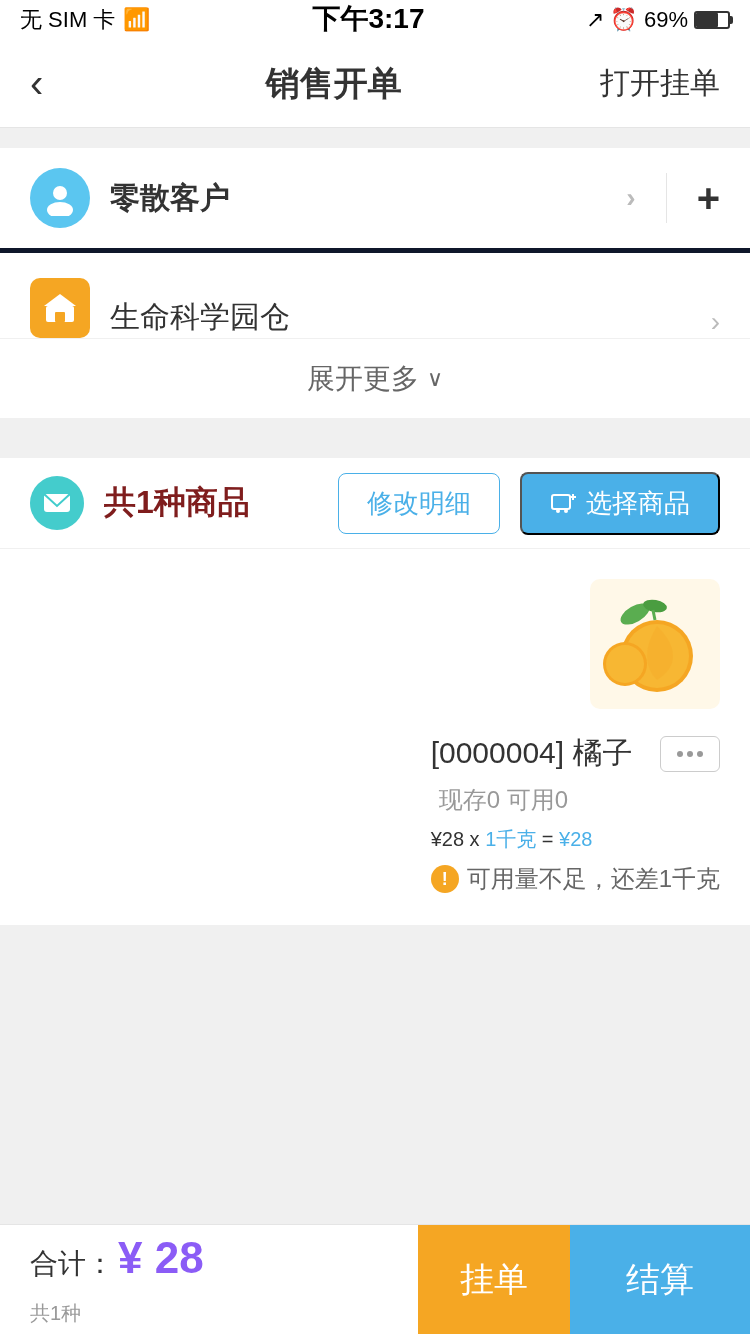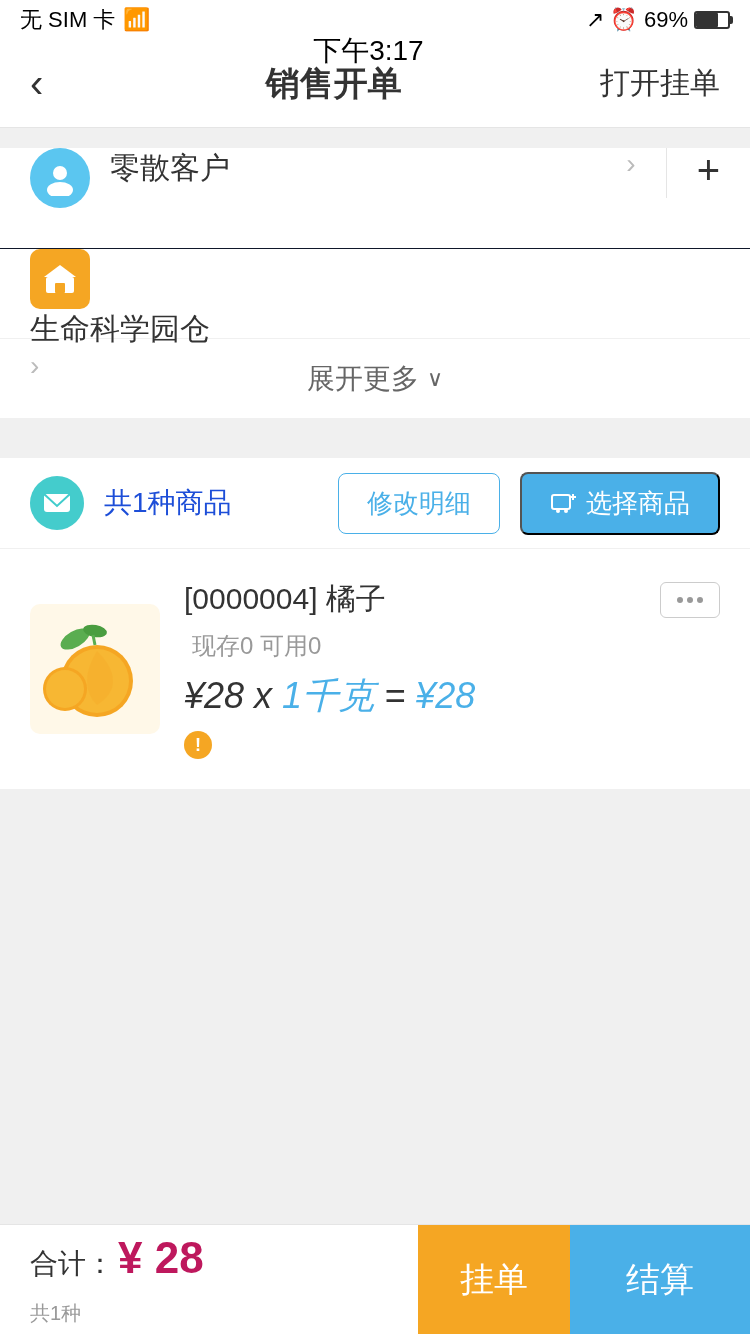--- a/index.html
+++ b/index.html
@@ -16,21 +16,21 @@
     .status-bar {
       background: #fff;
       height: 40px;
       display: flex;
       justify-content: space-between;
       padding: 0 20px;
       font-size: 24px;
       font-weight: 500;
     }
     .status-left { display: flex; align-items: center; gap: 8px; font-size: 22px; }
-    .status-center { font-size: 28px; font-weight: 400; margin-top: 32px; }
+    .status-center { font-size: 28px; font-weight: 700; }
     .status-right { display: flex; align-items: center; gap: 6px; font-size: 22px; }
     .battery-icon {
       display: inline-block;
       width: 36px; height: 18px;
       border: 2px solid #333;
       border-radius: 3px;
       position: relative;
     }
     .battery-icon::after {
       content: '';
@@ -79,21 +79,23 @@
     .section-gap {
       height: 20px;
       background: #f0f0f0;
     }
 
     
     .customer-row {
       background: #fff;
       height: 100px;
       display: flex;
+      align-items: center;
       padding: 0 30px;
+      font-weight: bold;
     }
     .customer-avatar {
       width: 60px; height: 60px;
       border-radius: 50%;
       background: #5bc6f0;
       display: flex; align-items: center; justify-content: center;
       margin-right: 20px;
       flex-shrink: 0;
     }
     .customer-avatar svg { width: 36px; height: 36px; }
@@ -117,24 +119,23 @@
       font-size: 40px;
       color: #333;
       cursor: pointer;
     }
 
     
     .warehouse-row {
       background: #fff;
       height: 90px;
       display: flex;
-      align-items: flex-start;
+      align-items: flex-end;
       padding: 0 30px;
-      border-top: 1px solid #0f172a;
-      flex-direction: column;
+      border-top: 5px solid #0f172a;
     }
     .warehouse-icon {
       width: 60px; height: 60px;
       border-radius: 10px;
       background: #f5a623;
       display: flex; align-items: center; justify-content: center;
       margin-right: 20px;
       flex-shrink: 0;
     }
     .warehouse-icon svg { width: 36px; height: 36px; }
@@ -181,23 +182,24 @@
     }
     .products-icon {
       width: 54px; height: 54px;
       border-radius: 50%;
       background: #4cc;
       display: flex; align-items: center; justify-content: center;
       flex-shrink: 0;
     }
     .products-icon svg { width: 30px; height: 30px; }
     .products-count {
-      font-size: 28px;
-      color: #1d4ed8;
+      font-size: 32px;
+      color: #7f1d1d;
       flex: 1;
+      font-weight: bold;
     }
     .btn-modify {
       border: 1px solid #4ab0e8;
       border-radius: 8px;
       background: #fff;
       color: #4ab0e8;
       font-size: 26px;
       padding: 12px 28px;
       cursor: pointer;
     }
@@ -212,23 +214,24 @@
       align-items: center;
       gap: 8px;
     }
     .btn-select svg { width: 28px; height: 28px; }
 
     
     .product-item {
       background: #fff;
       padding: 30px 30px 30px 30px;
       display: flex;
-      align-items: center;
+      align-items: flex-end;
       gap: 24px;
       border-top: 1px solid #f0f0f0;
+      flex-direction: column;
     }
     .product-image {
       width: 130px; height: 130px;
       border-radius: 10px;
       overflow: hidden;
       flex-shrink: 0;
       background: #fff8e8;
       display: flex; align-items: center; justify-content: center;
     }
     .product-details { flex: 1; }
@@ -256,24 +259,23 @@
       border-radius: 50%;
       background: #999;
     }
     .product-stock {
       font-size: 24px;
       color: #999;
       margin-bottom: 10px;
       margin-left: 8px;
     }
     .product-price-row {
-      font-size: 36px;
+      font-size: 20px;
       color: #333;
       margin-bottom: 10px;
-      font-style: italic;
     }
     .product-warning {
       font-size: 24px;
       color: #666;
       display: flex;
       align-items: center;
       gap: 8px;
     }
     .warning-icon {
       width: 28px; height: 28px;
@@ -304,21 +306,21 @@
       background: #fff;
       display: flex;
       align-items: center;
       border-top: 1px solid #e5e5e5;
     }
     .total-section {
       flex: 1;
       padding: 0 30px;
     }
     .total-label { font-size: 28px; color: #333; }
-    .total-amount { font-size: 44px; font-weight: 600; color: #be185d; text-align: center; }
+    .total-amount { font-size: 44px; font-weight: 600; color: #8b5cf6; text-align: center; }
     .total-sub { font-size: 20px; color: #999; margin-top: 17px; }
     .btn-hang {
       width: 152px; height: 110px;
       background: #f5a623;
       color: #fff;
       font-size: 34px;
       font-weight: 500;
       display: flex; align-items: center; justify-content: center;
       cursor: pointer;
     }
@@ -443,20 +445,21 @@
         <div class="dot"></div>
         <div class="dot"></div>
       </div>
     </div>
     <div class="product-stock">现存0  可用0</div>
     <div class="product-price-row"><span>¥28</span> <span>x</span> <span style="color:#4ab0e8">1千克</span> <span>=</span> <span style="color:#4ab0e8">¥28</span></div>
     <div class="product-warning">
       <div class="warning-icon">
         <span>!</span>
       </div>
+      <span>可用量不足，还差1千克</span>
     </div>
   </div>
 </div>
 
 <div class="empty-area" style="height: 480px;"></div>
 
 <div class="bottom-bar">
   <div class="total-section">
     <div style="display:flex; align-items:baseline; gap:4px;">
       <span class="total-label">合计：</span>

